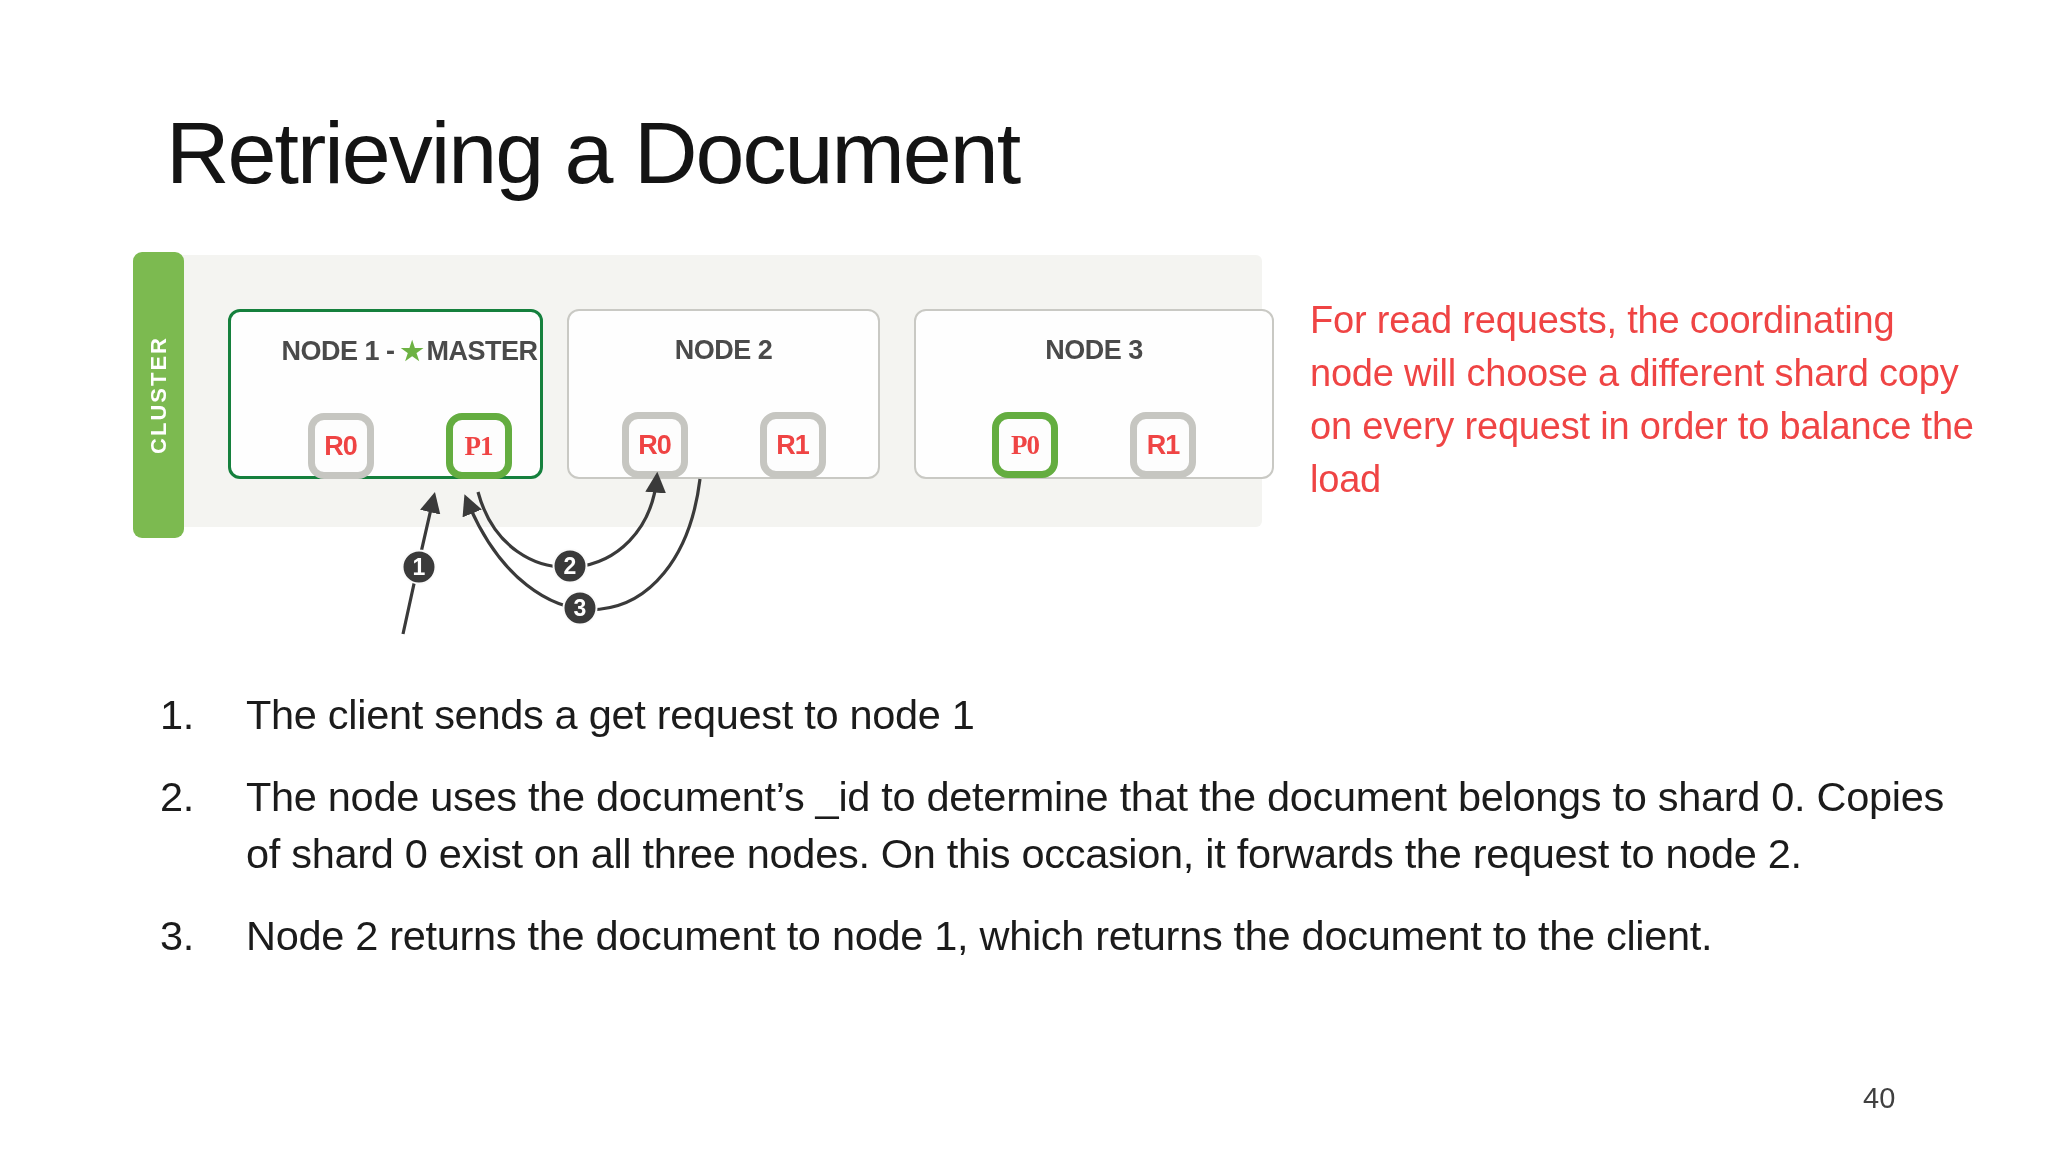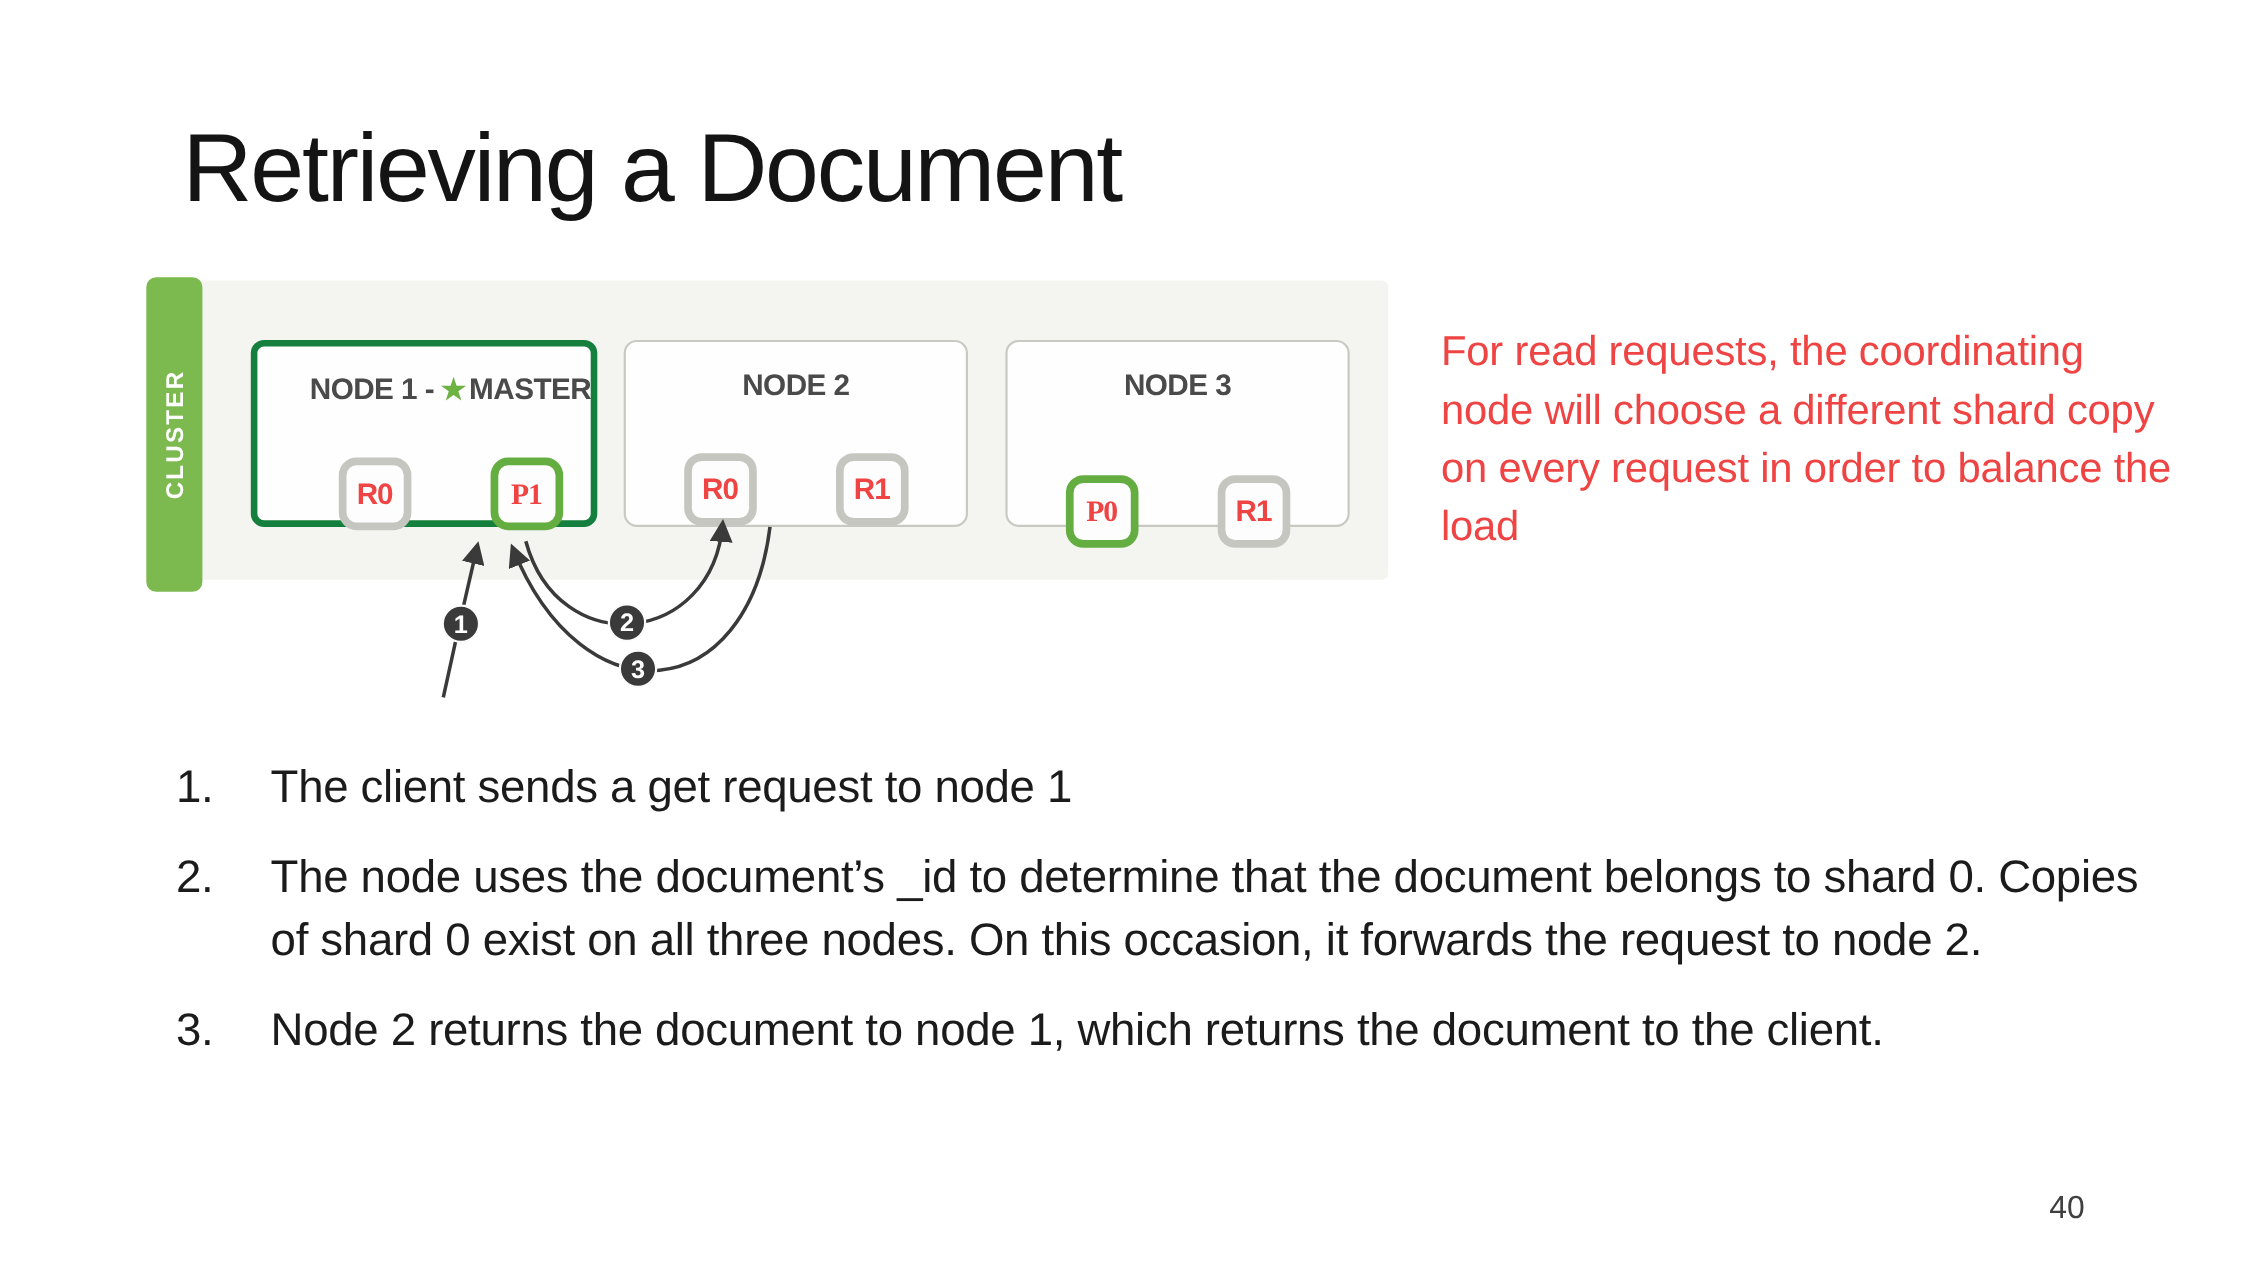--- a/index.html
+++ b/index.html
@@ -30,24 +30,24 @@
   .panel{
     position:absolute;left:48px;top:3px;right:0;height:272px;
     background:#f4f4f1;border:1px solid #ececе8;border-radius:0 6px 6px 0;
   }
   .node{
     position:absolute;top:57px;height:170px;width:315px;
     background:#fefefe;border:2px solid #c9c9c4;border-radius:12px;
     box-sizing:border-box;
     display:flex;flex-direction:column;align-items:center;
   }
-  .node.master{border:6px solid #15803d;padding-left:48px;}
+  .node.master{border:3px solid #15803d;padding-left:48px;}
   .node1{left:95px;}
   .node2{left:434px;width:313px;}
-  .node3{left:781px;width:313px;gap:20px;}
+  .node3{left:781px;width:360px;}
   .node-title{
     margin-top:24px;font-size:27px;font-weight:bold;color:#4a4a4a;
     letter-spacing:-0.5px;white-space:nowrap;display:flex;align-items:center;
   }
   .star{color:#6db243;font-size:26px;margin:0 3px 0 6px;}
   .shard-row{display:flex;gap:72px;margin-top:18px;}
   .shard{
     width:66px;height:66px;box-sizing:border-box;
     border:7px solid #c6c6c1;border-radius:16px;background:#fdfdfd;
     display:flex;align-items:center;justify-content:center;

